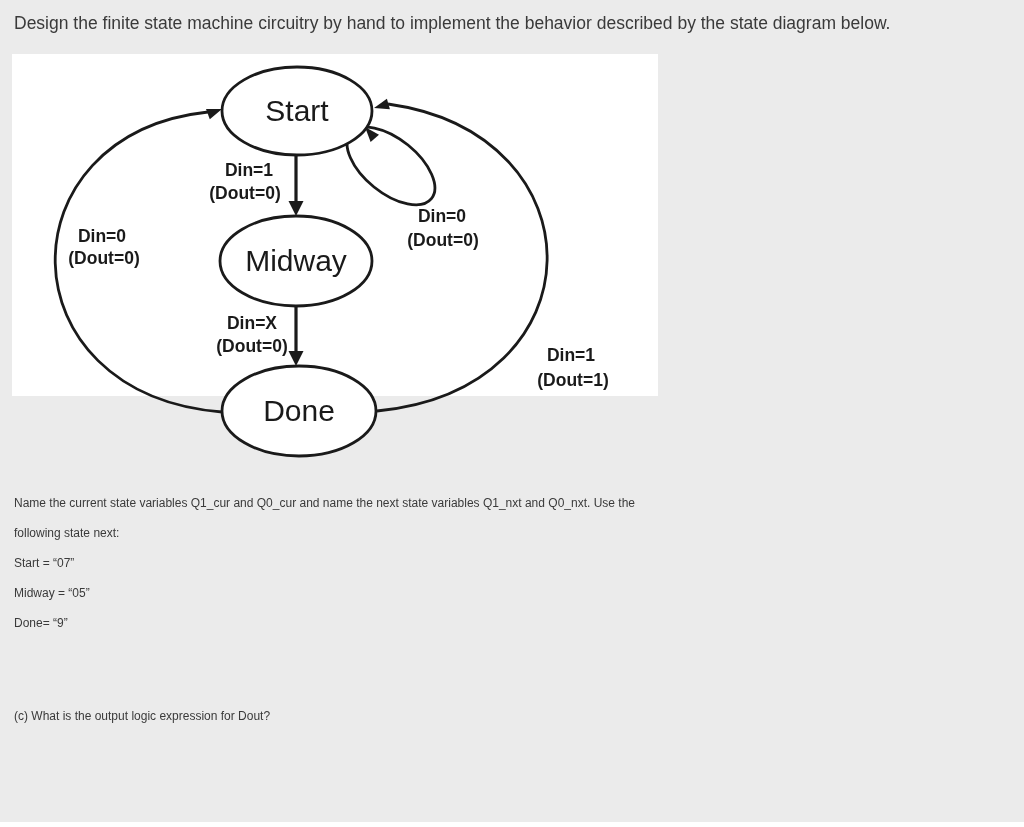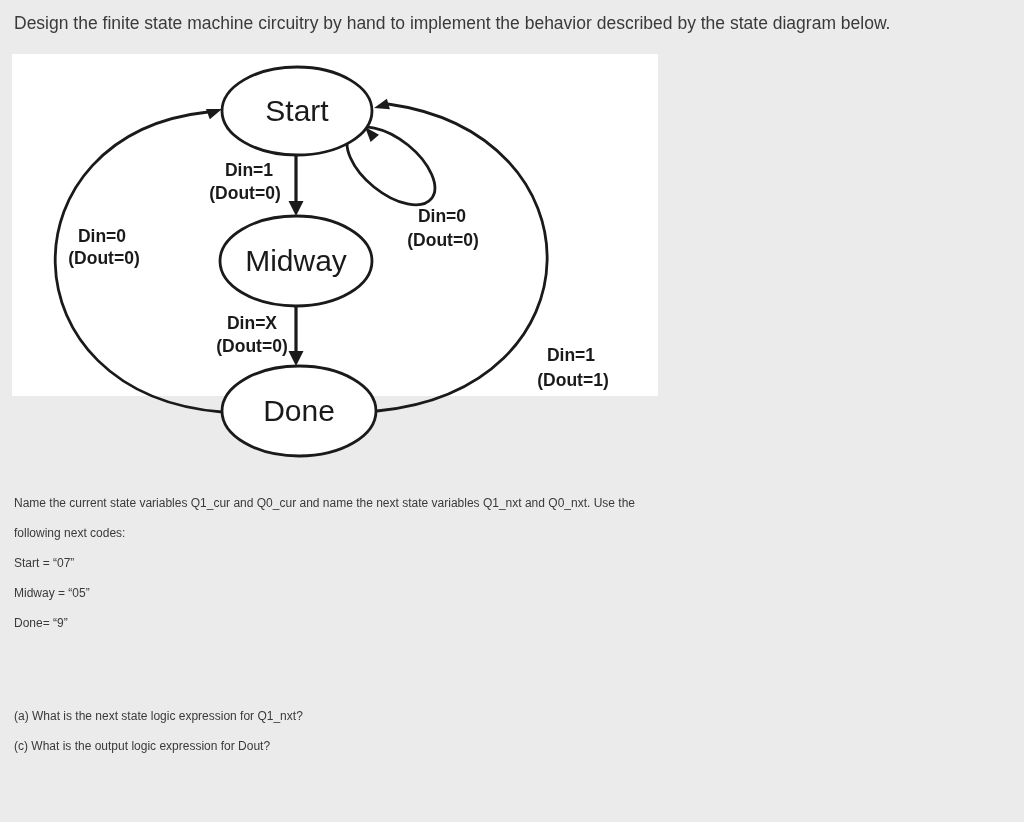--- a/index.html
+++ b/index.html
@@ -104,24 +104,23 @@
     <text class="edge-label" x="90" y="188">Din=0</text>
     <text class="edge-label" x="92" y="210">(Dout=0)</text>
 
     <text class="edge-label" x="559" y="307">Din=1</text>
     <text class="edge-label" x="561" y="332">(Dout=1)</text>
   </svg>
 </div>
 
 <div class="text-block block-codes">
   <div>Name the current state variables Q1_cur and Q0_cur and name the next state variables Q1_nxt and Q0_nxt. Use the</div>
-  <div>following next codes:</div>
+  <div>following state next:</div>
   <div>Start = “07”</div>
   <div>Midway = “05”</div>
   <div>Done= “9”</div>
 </div>
 
 <div class="text-block block-questions">
-  <div>(a) What is the next state logic expression for Q1_nxt?</div>
   <div>(c) What is the output logic expression for Dout?</div>
 </div>
 
 <div class="bottom-strip"></div>
 
 </body></html>

